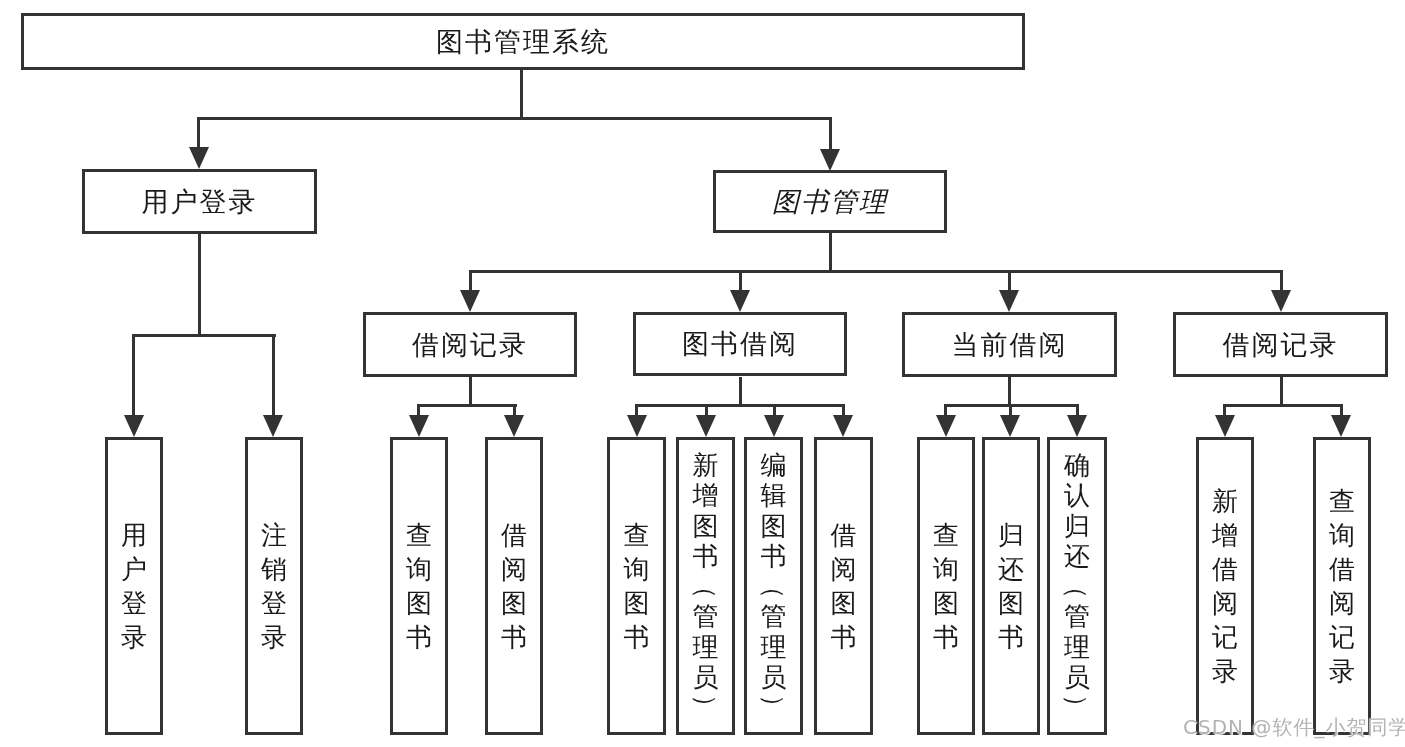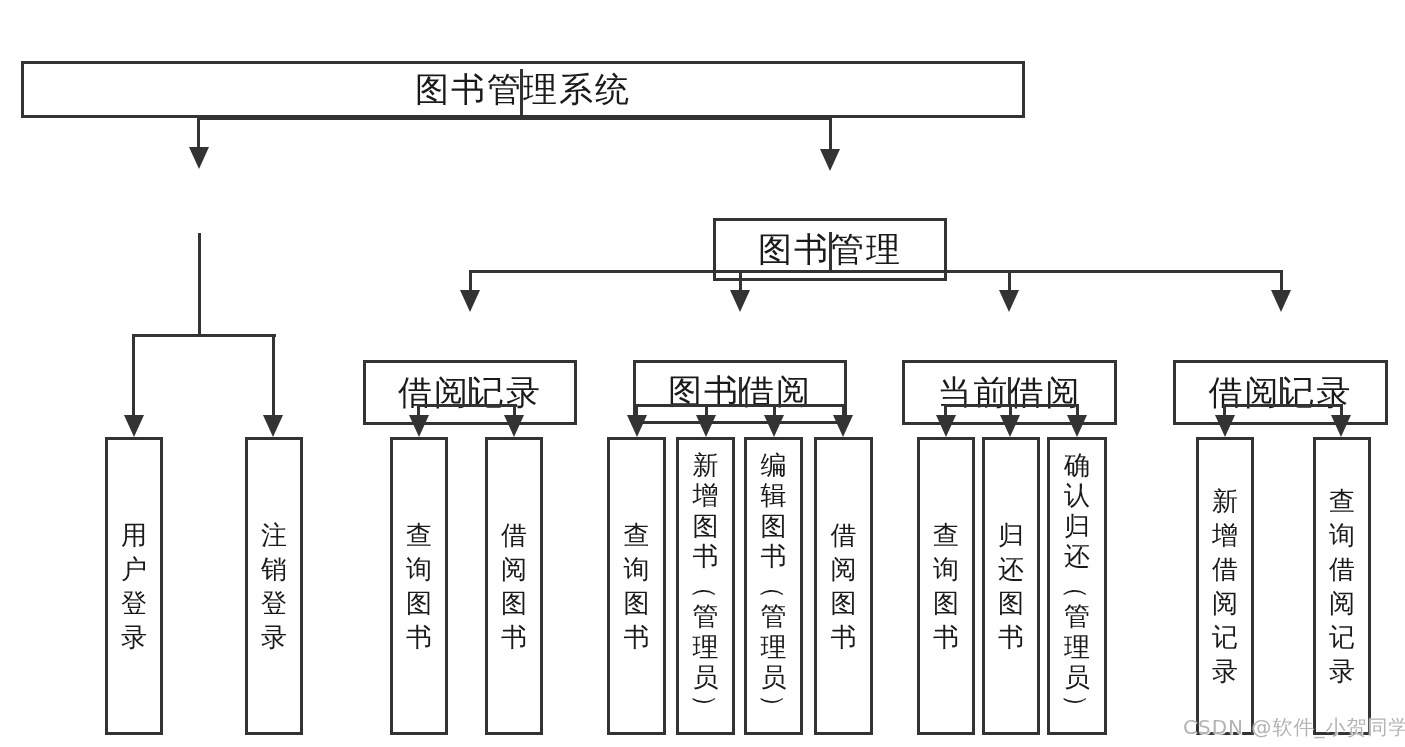--- a/index.html
+++ b/index.html
@@ -9,21 +9,21 @@
     --bg:#ffffff;
   }
   html,body{margin:0;padding:0;background:var(--bg);}
   .canvas{
     position:relative;width:1405px;height:747px;background:var(--bg);
     font-family:"DejaVu Sans","Liberation Sans",sans-serif;overflow:hidden;
   }
   .node{
     position:absolute;box-sizing:border-box;border:3px solid var(--line);
     background:#fff;display:flex;align-items:center;justify-content:center;
-    font-size:34px;letter-spacing:2px;color:var(--text);white-space:nowrap;margin-top:48px;
+    font-size:27px;letter-spacing:2px;color:var(--text);white-space:nowrap;
   }
   .leaf{
     position:absolute;box-sizing:border-box;border:3px solid var(--line);
     background:#fff;top:437px;height:298px;width:58px;
     display:flex;flex-direction:column;align-items:center;justify-content:center;
     padding:12px 0;color:var(--text);
   }
   .vchar{flex:0 0 auto;font-size:26px;line-height:1;}
   .vchar.rot{transform:rotate(90deg);}
   .vgap{flex:0 1 8px;min-height:2px;}
@@ -41,21 +41,22 @@
     text-shadow:0 0 2px #ffffff,1px 1px 1px #ffffff;white-space:nowrap;
   }
 </style>
 </head>
 <body>
 
 <div class="canvas">
 
   <div class="node" style="left:21px;top:13px;width:1004px;height:57px;">图书管理系统</div>
 
-  <div class="node" style="left:713px;top:170px;width:234px;height:63px;">图书管理</div>
+  <div class="node" style="left:82px;top:169px;width:235px;height:65px;">用户登录</div>
+  <div class="node" style="left:713px;top:170px;width:234px;height:63px;font-style:italic;">图书管理</div>
 
   <div class="node" style="left:363px;top:312px;width:214px;height:65px;">借阅记录</div>
   <div class="node" style="left:633px;top:312px;width:214px;height:64px;">图书借阅</div>
   <div class="node" style="left:902px;top:312px;width:215px;height:65px;">当前借阅</div>
   <div class="node" style="left:1173px;top:312px;width:215px;height:65px;">借阅记录</div>
 
   <div class="leaf" style="left:105px;">
       <span class="vchar">用</span>
       <span class="vgap"></span>
       <span class="vchar">户</span>

